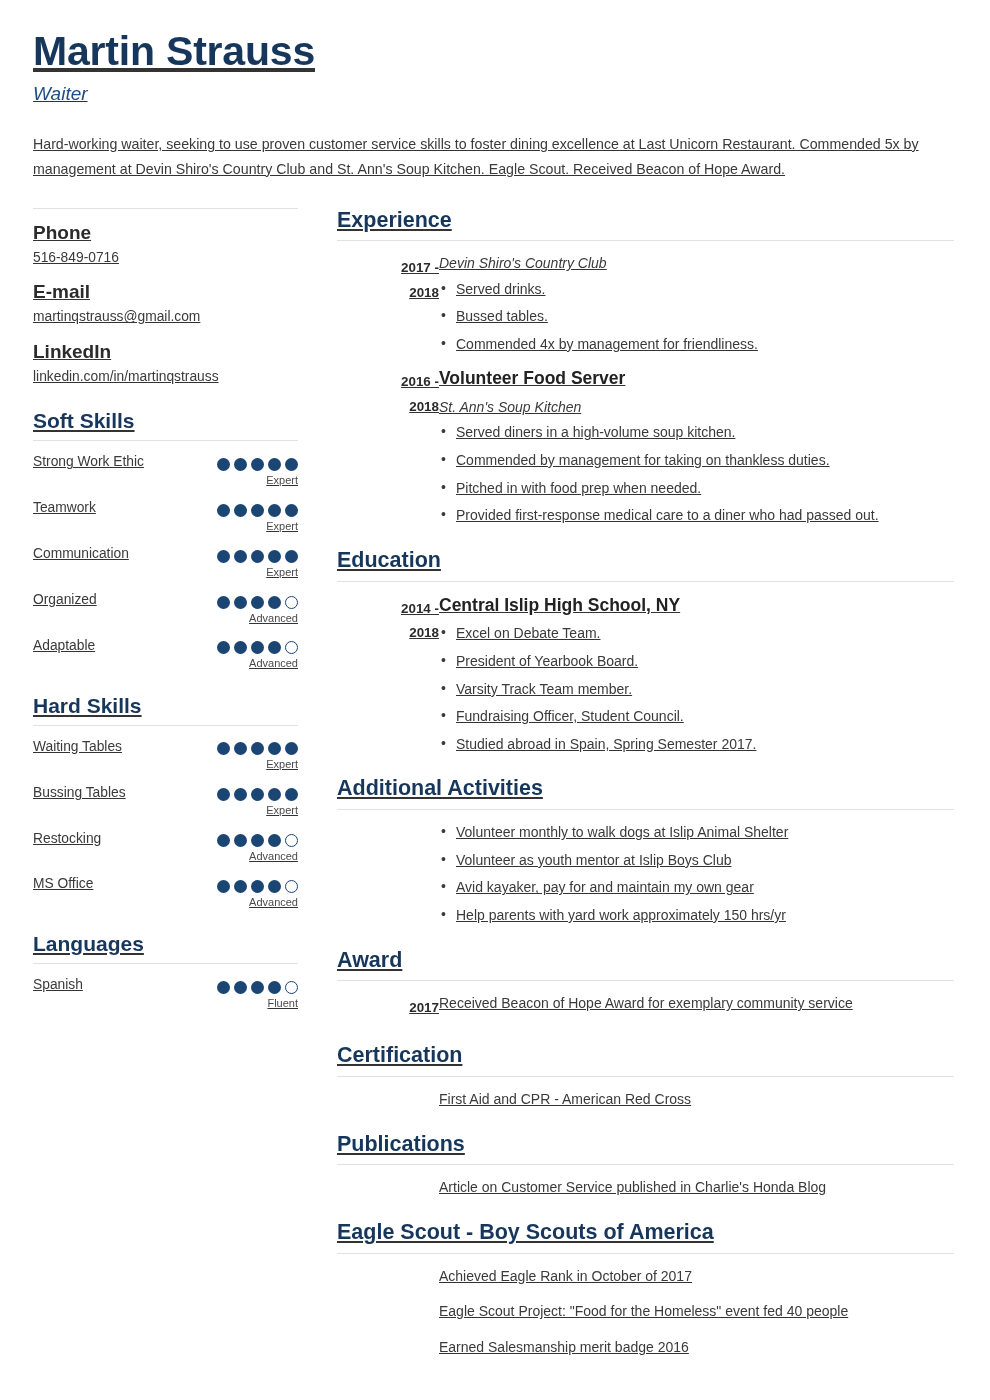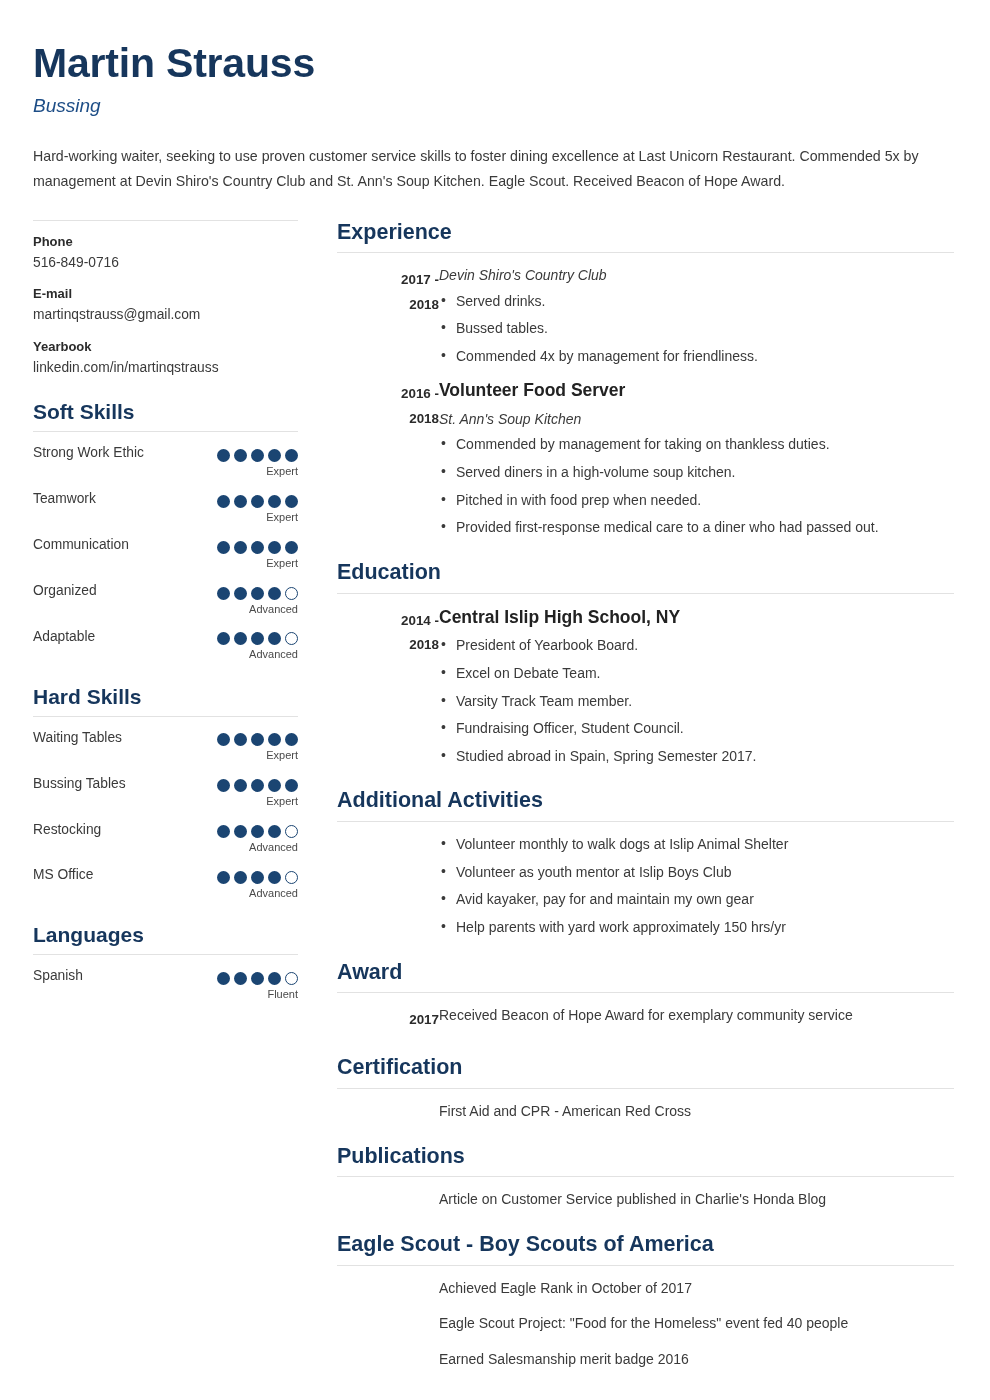--- a/index.html
+++ b/index.html
@@ -12,21 +12,22 @@
     height: 1400px;
     font-family: "Liberation Sans", sans-serif;
     color: #333333;
     -webkit-font-smoothing: antialiased;
   }
   .page {
     position: relative;
     width: 990px;
     height: 1400px;
     box-sizing: border-box;
-    padding: 42px 36px 0 33px;
+    padding: 30px 36px 0 33px;
+    text-decoration: underline;
   }
 
   
   .name {
     font-size: 41px;
     font-weight: bold;
     color: #16365c;
     letter-spacing: -0.2px;
     line-height: 1.05;
     margin: 0 0 10px 0;
@@ -73,21 +74,21 @@
   .col-right .section-title { font-size: 21.5px; }
   .rule {
     height: 1px;
     background: #e2e2e2;
     margin-bottom: 13px;
   }
   .section-top-space { margin-top: 22px; }
 
   
   .pi-label {
-    font-size: 13px;
+    font-size: 19px;
     font-weight: bold;
     color: #2b2b2b;
     margin: 0 0 5px 0;
   }
   .pi-value {
     font-size: 13.8px;
     color: #3a3a3a;
     margin: 0 0 15px 0;
     line-height: 1.3;
   }
@@ -189,41 +190,41 @@
   }
   .plain-line:last-child { margin-bottom: 0; }
 </style>
 </head>
 <body>
 
 <div class="page">
 
   <div>
     <h1 class="name">Martin Strauss</h1>
-    <div class="job-title">Bussing</div>
+    <div class="job-title">Waiter</div>
     <div class="summary">Hard-working waiter, seeking to use proven customer service skills to foster dining excellence at Last Unicorn Restaurant. Commended 5x by management at Devin Shiro's Country Club and St. Ann's Soup Kitchen. Eagle Scout. Received Beacon of Hope Award.</div>
   </div>
 
   <div class="body-cols">
 
     <div class="col-left">
 
       <div class="section">
         <div class="rule"></div>
 
         <div>
           <div class="pi-label">Phone</div>
           <div class="pi-value">516-849-0716</div>
         </div>
         <div>
           <div class="pi-label">E-mail</div>
           <div class="pi-value">martinqstrauss@gmail.com</div>
         </div>
         <div>
-          <div class="pi-label">Yearbook</div>
+          <div class="pi-label">LinkedIn</div>
           <div class="pi-value last">linkedin.com/in/martinqstrauss</div>
         </div>
       </div>
 
       <div class="section section-top-space">
         <div class="section-title">Soft Skills</div>
         <div class="rule"></div>
         <div>
             <div class="skill">
               <div class="skill-top">
@@ -398,44 +399,44 @@
             </div>
             <div class="entry">
               <div class="entry-date">
                 <span>2016 -</span>
                 <span>2018</span>
               </div>
               <div class="entry-main">
                 <div class="entry-role">Volunteer Food Server</div>
                 <div class="entry-org">St. Ann's Soup Kitchen</div>
                 <ul class="bullets">
+                  <li>Served diners in a high-volume soup kitchen.</li>
                   <li>Commended by management for taking on thankless duties.</li>
-                  <li>Served diners in a high-volume soup kitchen.</li>
                   <li>Pitched in with food prep when needed.</li>
                   <li>Provided first-response medical care to a diner who had passed out.</li>
                 </ul>
               </div>
             </div>
           </div>
       </div>
 
       <div class="section section-top-space">
         <div class="section-title">Education</div>
         <div class="rule"></div>
         <div>
             <div class="entry">
               <div class="entry-date">
                 <span>2014 -</span>
                 <span>2018</span>
               </div>
               <div class="entry-main">
                 <div class="entry-role">Central Islip High School, NY</div>
                 <ul class="bullets">
+                  <li>Excel on Debate Team.</li>
                   <li>President of Yearbook Board.</li>
-                  <li>Excel on Debate Team.</li>
                   <li>Varsity Track Team member.</li>
                   <li>Fundraising Officer, Student Council.</li>
                   <li>Studied abroad in Spain, Spring Semester 2017.</li>
                 </ul>
               </div>
             </div>
           </div>
       </div>
 
       <div class="section section-top-space">

